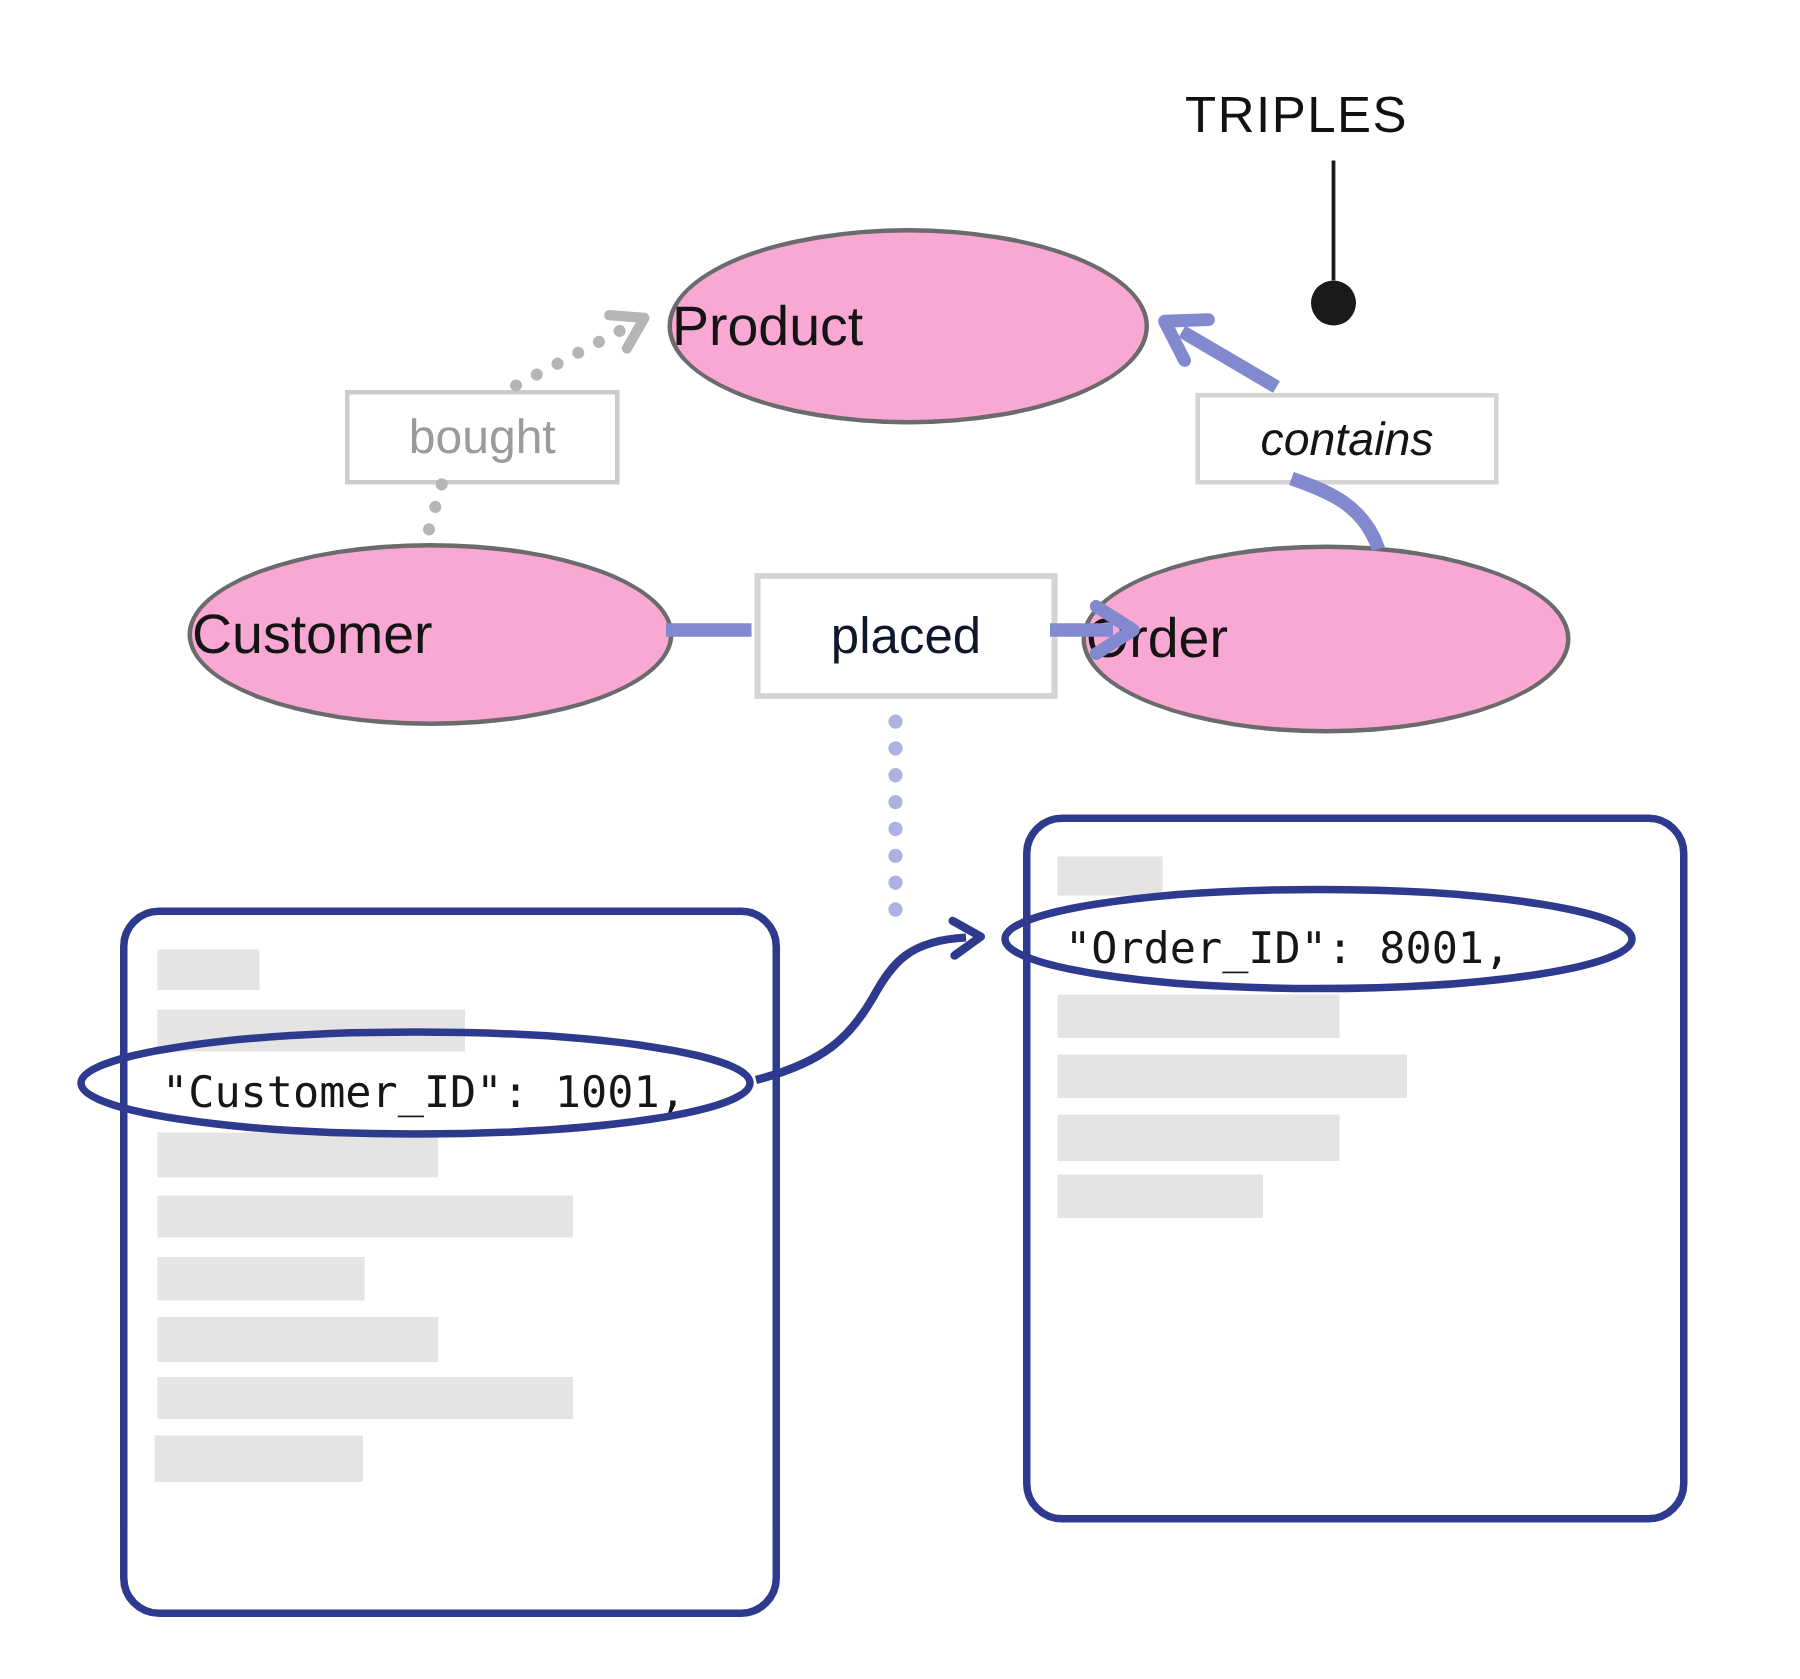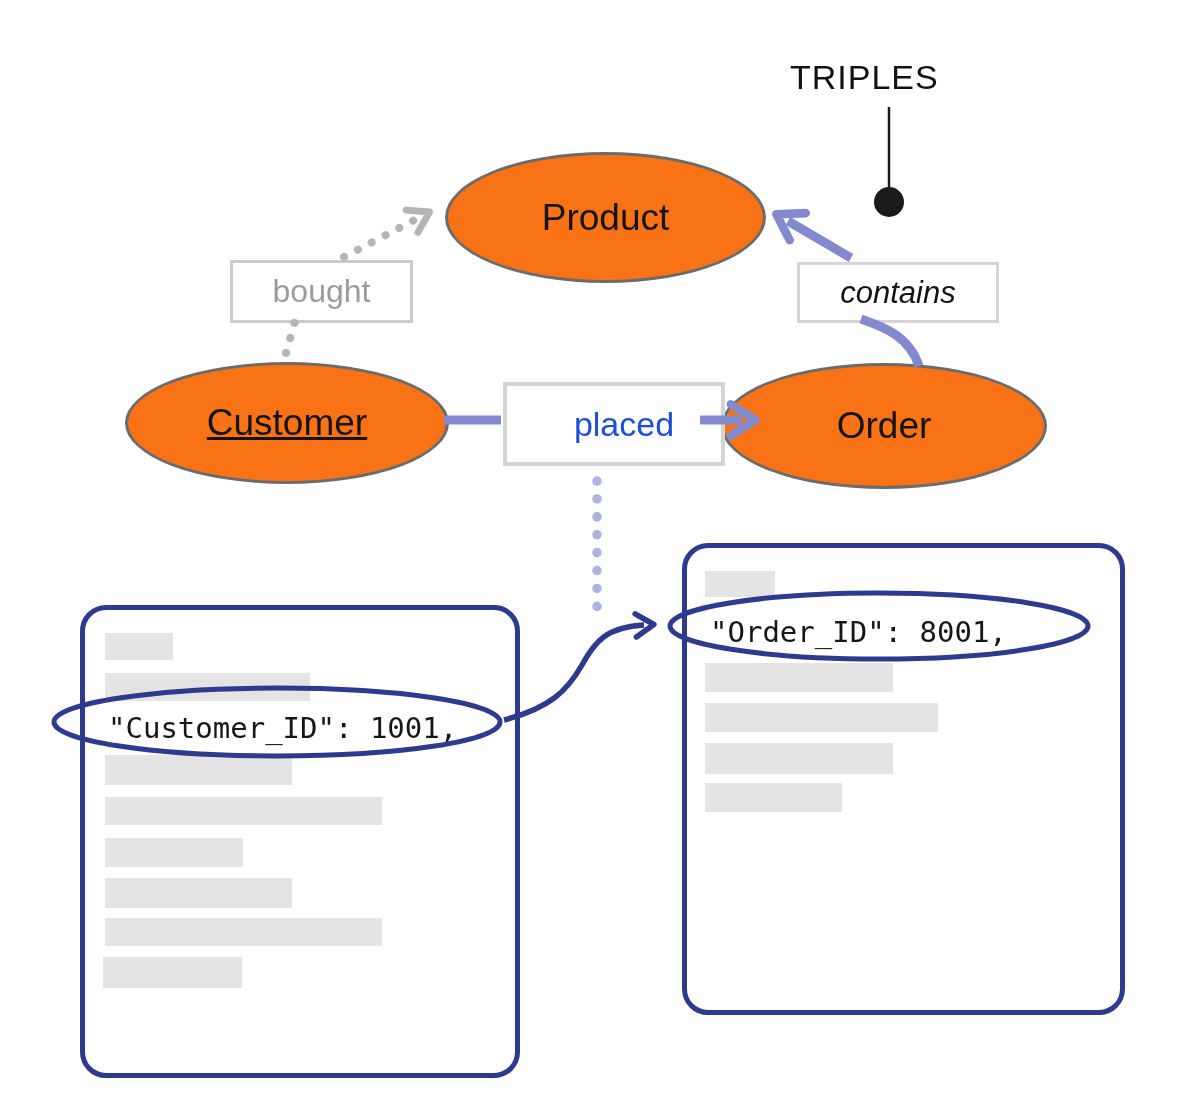--- a/index.html
+++ b/index.html
@@ -3,30 +3,30 @@
 <meta charset="utf-8">
 <style>
   html,body{margin:0;padding:0;background:#fff;}
   #stage{
     position:relative;width:1200px;height:1119px;background:#ffffff;
     font-family:"Liberation Sans",sans-serif;overflow:hidden;
   }
   
   .node{
     position:absolute;border:3.5px solid #6b6b6b;border-radius:50%;
-    background:#f97316;display:flex;align-items:center;justify-content:center;
+    background:#f9a8d4;display:flex;align-items:center;justify-content:flex-start;
     font-size:37px;color:#141414;z-index:5;
   }
   
   .rel{
     position:absolute;background:#fff;display:flex;align-items:center;
     justify-content:center;z-index:10;
   }
   .rel-bought{border:3px solid #cbcbcb;font-size:32px;color:#9b9b9b;justify-content:center;}
-  .rel-placed{border:4px solid #d4d4d4;font-size:34px;color:#1d4ed8;padding-left:20px;}
+  .rel-placed{border:4px solid #d4d4d4;font-size:34px;color:#0f172a;}
   .rel-contains{border:3px solid #d4d4d4;font-size:31px;color:#141414;}
   
   .triples-label{
     position:absolute;left:790px;top:58px;width:200px;text-align:left;
     font-size:34px;letter-spacing:1px;color:#111;z-index:12;
   }
   
   .doc{
     position:absolute;border:5px solid #2e3a8e;border-radius:26px;
     background:transparent;z-index:8;
@@ -44,21 +44,21 @@
 </head>
 <body>
 
 <div id="stage">
 
   <div class="triples-label">TRIPLES</div>
 
   <div class="node" style="left:445px;top:152px;width:315px;height:125px;">
     <span>Product</span>
   </div>
-  <div class="node" style="left:125px;top:362px;width:318px;height:116px;text-decoration:underline;">
+  <div class="node" style="left:125px;top:362px;width:318px;height:116px;">
     <span>Customer</span>
   </div>
   <div class="node" style="left:721px;top:363px;width:320px;height:120px;">
     <span>Order</span>
   </div>
 
   <div class="rel rel-bought" style="left:230px;top:260px;width:177px;height:57px;">
     <span>bought</span>
   </div>
   <div class="rel rel-placed" style="left:503px;top:382px;width:194px;height:76px;">

